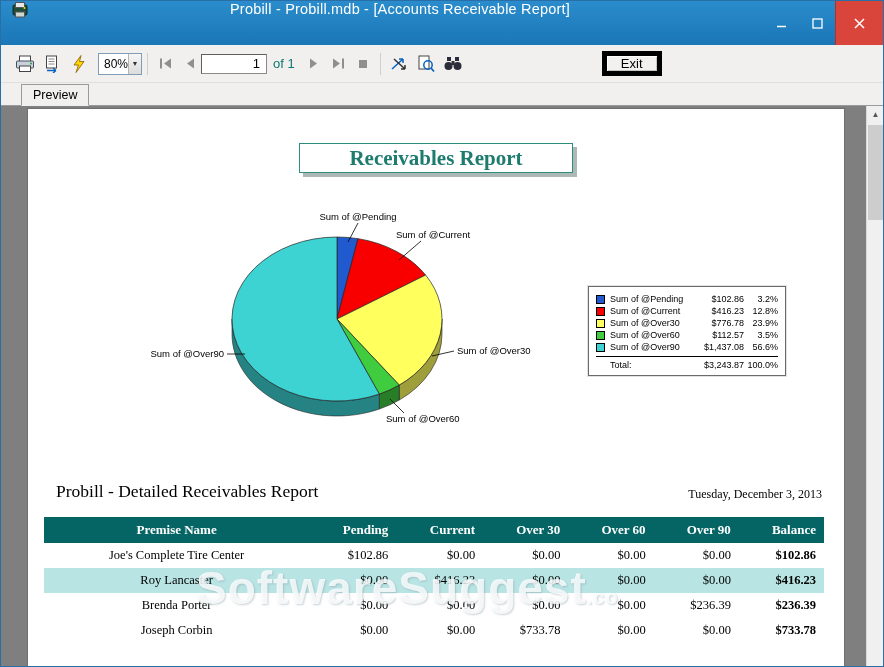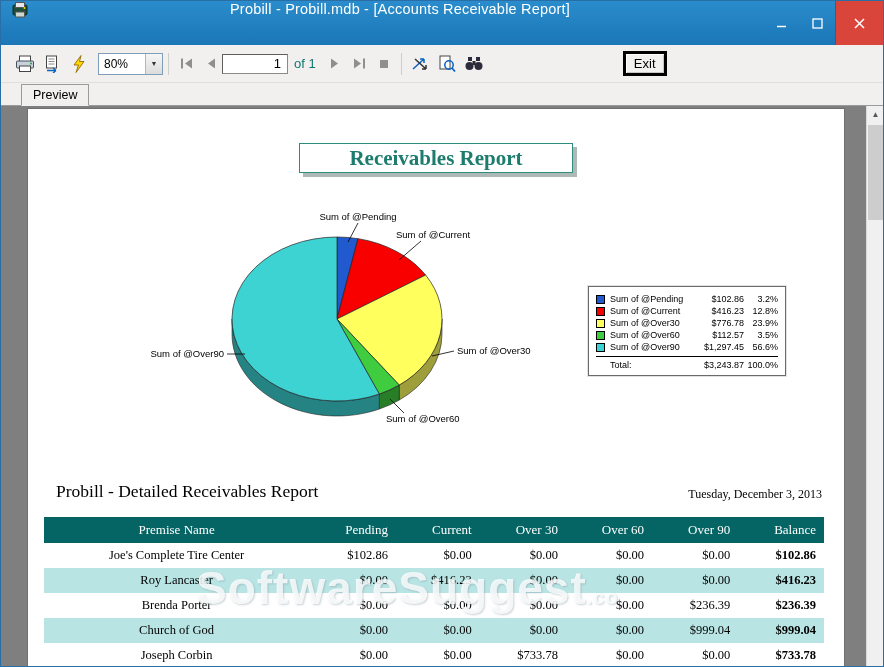--- a/index.html
+++ b/index.html
@@ -14,26 +14,26 @@
   .win-btn { width:36px; border:none; background:transparent; display:flex; align-items:center; justify-content:center; cursor:pointer; }
   .win-btn.close { width:48px; background:#d9453a; border-left:1px solid #b23025; }
   .win-btn svg { display:block; }
 
   
   .toolbar { height:38px; background:#f1f0ee; display:flex; align-items:center; padding:0 10px; border-bottom:1px solid #e0dfdd; }
   .tbtn { width:27px; height:27px; display:flex; align-items:center; justify-content:center; background:transparent; border:1px solid transparent; cursor:pointer; flex:none; }
   .tbtn.nav { width:24px; }
   .tbtn.nav svg { color:#8f8f8f; }
   .sep { width:1px; height:22px; background:#cfcecb; margin:0 5px; flex:none; }
-  .zoom-combo { display:flex; align-items:center; width:65px; height:22px; border:1px solid #7f9db9; background:#fff; margin-left:6px; cursor:pointer; flex:none; }
+  .zoom-combo { display:flex; align-items:center; width:44px; height:22px; border:1px solid #7f9db9; background:#fff; margin-left:6px; cursor:pointer; flex:none; }
   .zoom-text { flex:1; font-size:12px; padding-left:5px; }
   .combo-arrow { width:17px; height:100%; background:linear-gradient(#f6f6f6,#dcdcdc); border-left:1px solid #b5b5b5; display:flex; align-items:center; justify-content:center; font-size:7px; color:#333; }
   .page-input { width:66px; height:20px; border:1px solid #8a8a8a; border-top-color:#5f5f5f; border-left-color:#5f5f5f; background:#fff; font-size:13px; text-align:right; padding-right:6px; font-family:"Liberation Sans",sans-serif; }
   .page-of { font-size:13px; margin:0 8px 0 6px; color:#0f766e; }
-  .exit-btn { margin-left:135px; width:44px; height:25px; background:#f2f1ef; border:3px solid #000000; box-shadow:inset 1px 1px 0 #ffffff, inset -1px -1px 0 #c7c6c3; font-size:13px; cursor:pointer; font-family:"Liberation Sans",sans-serif; }
+  .exit-btn { margin-left:135px; width:60px; height:25px; background:#f2f1ef; border:5px solid #000000; box-shadow:inset 1px 1px 0 #ffffff, inset -1px -1px 0 #c7c6c3; font-size:13px; cursor:pointer; font-family:"Liberation Sans",sans-serif; }
 
   
   .tabrow { height:23px; background:#f1f0ee; padding-left:20px; border-bottom:1px solid #9a9a9a; position:relative; }
   .tab { display:inline-block; position:relative; top:1px; height:22px; line-height:20px; padding:0 11px; font-size:12.5px; background:#f1f0ee; border:1px solid #9a9a9a; border-bottom:1px solid #f1f0ee; cursor:pointer;text-align:center; }
 
   
   .preview-area { position:relative; height:573px; background:#7f7f7f; overflow:hidden; }
   .page { position:absolute; left:26px; top:2px; width:818px; height:569px; background:#fff; border:1px solid #6f6f6f; }
 
   
@@ -59,21 +59,21 @@
   .lval { width:52px; text-align:right; flex:none; }
   .lpct { width:34px; text-align:right; flex:none; }
   .lrow.total { margin-top:3px; border-top:1px solid #000; padding-top:2px; height:14px; font-weight:normal; }
 
   .report-body { position:absolute; left:16px; right:20px; top:372px; }
   .heading-row { display:flex; justify-content:space-between; align-items:flex-end; padding:0 2px 0 12px; }
   .report-heading { font-family:"Liberation Serif", serif; font-size:17.5px; color:#000; }
   .report-date { font-family:"Liberation Serif", serif; font-size:12px; color:#000; }
 
   table.recv { width:100%; border-collapse:collapse; margin-top:15px; font-family:"Liberation Serif", serif; font-size:12.5px; }
-  table.recv th { background:#056565; color:#fff; font-weight:normal; font-size:13px; padding:5px 8px; text-align:right; white-space:nowrap; }
+  table.recv th { background:#056565; color:#fff; font-weight:bold; font-size:13px; padding:5px 8px; text-align:right; white-space:nowrap; }
   table.recv th:first-child { width:34%; text-align:center; }
   table.recv td { padding:5px 8px; text-align:right; white-space:nowrap; }
   table.recv td:first-child { text-align:center; }
   table.recv tr.alt { background:#b9e4e4; }
   table.recv td.bal { font-weight:bold; }
 
   .watermark { position:absolute; left:168px; top:452px; font-size:46px; font-weight:bold; letter-spacing:1px; color:rgba(255,255,255,0.8); text-shadow:1px 1px 2px rgba(120,145,155,0.4); pointer-events:none; white-space:nowrap; }
   .watermark .suffix { font-size:20px; font-weight:bold; }
 </style>
 </head>
@@ -250,21 +250,21 @@
         </div>
         <div class="lrow">
           <span class="legend-swatch" style="background: rgb(63, 204, 63);"></span>
           <span class="llabel">Sum of @Over60</span>
           <span class="lval">$112.57</span>
           <span class="lpct">3.5%</span>
         </div>
         <div class="lrow">
           <span class="legend-swatch" style="background: rgb(62, 211, 211);"></span>
           <span class="llabel">Sum of @Over90</span>
-          <span class="lval">$1,297.45</span>
+          <span class="lval">$1,437.08</span>
           <span class="lpct">56.6%</span>
         </div>
         <div class="lrow total">
           <span class="legend-swatch spacer"></span>
           <span class="llabel">Total:</span>
           <span class="lval">$3,243.87</span>
           <span class="lpct">100.0%</span>
         </div>
       </div>
 
@@ -306,29 +306,20 @@
             </tr>
             <tr>
               <td>Brenda Porter</td>
               <td>$0.00</td>
               <td>$0.00</td>
               <td>$0.00</td>
               <td>$0.00</td>
               <td>$236.39</td>
               <td class="bal">$236.39</td>
             </tr>
-            <tr class="alt">
-              <td>Church of God</td>
-              <td>$0.00</td>
-              <td>$0.00</td>
-              <td>$0.00</td>
-              <td>$0.00</td>
-              <td>$999.04</td>
-              <td class="bal">$999.04</td>
-            </tr>
             <tr>
               <td>Joseph Corbin</td>
               <td>$0.00</td>
               <td>$0.00</td>
               <td>$733.78</td>
               <td>$0.00</td>
               <td>$0.00</td>
               <td class="bal">$733.78</td>
             </tr>
           </tbody>

